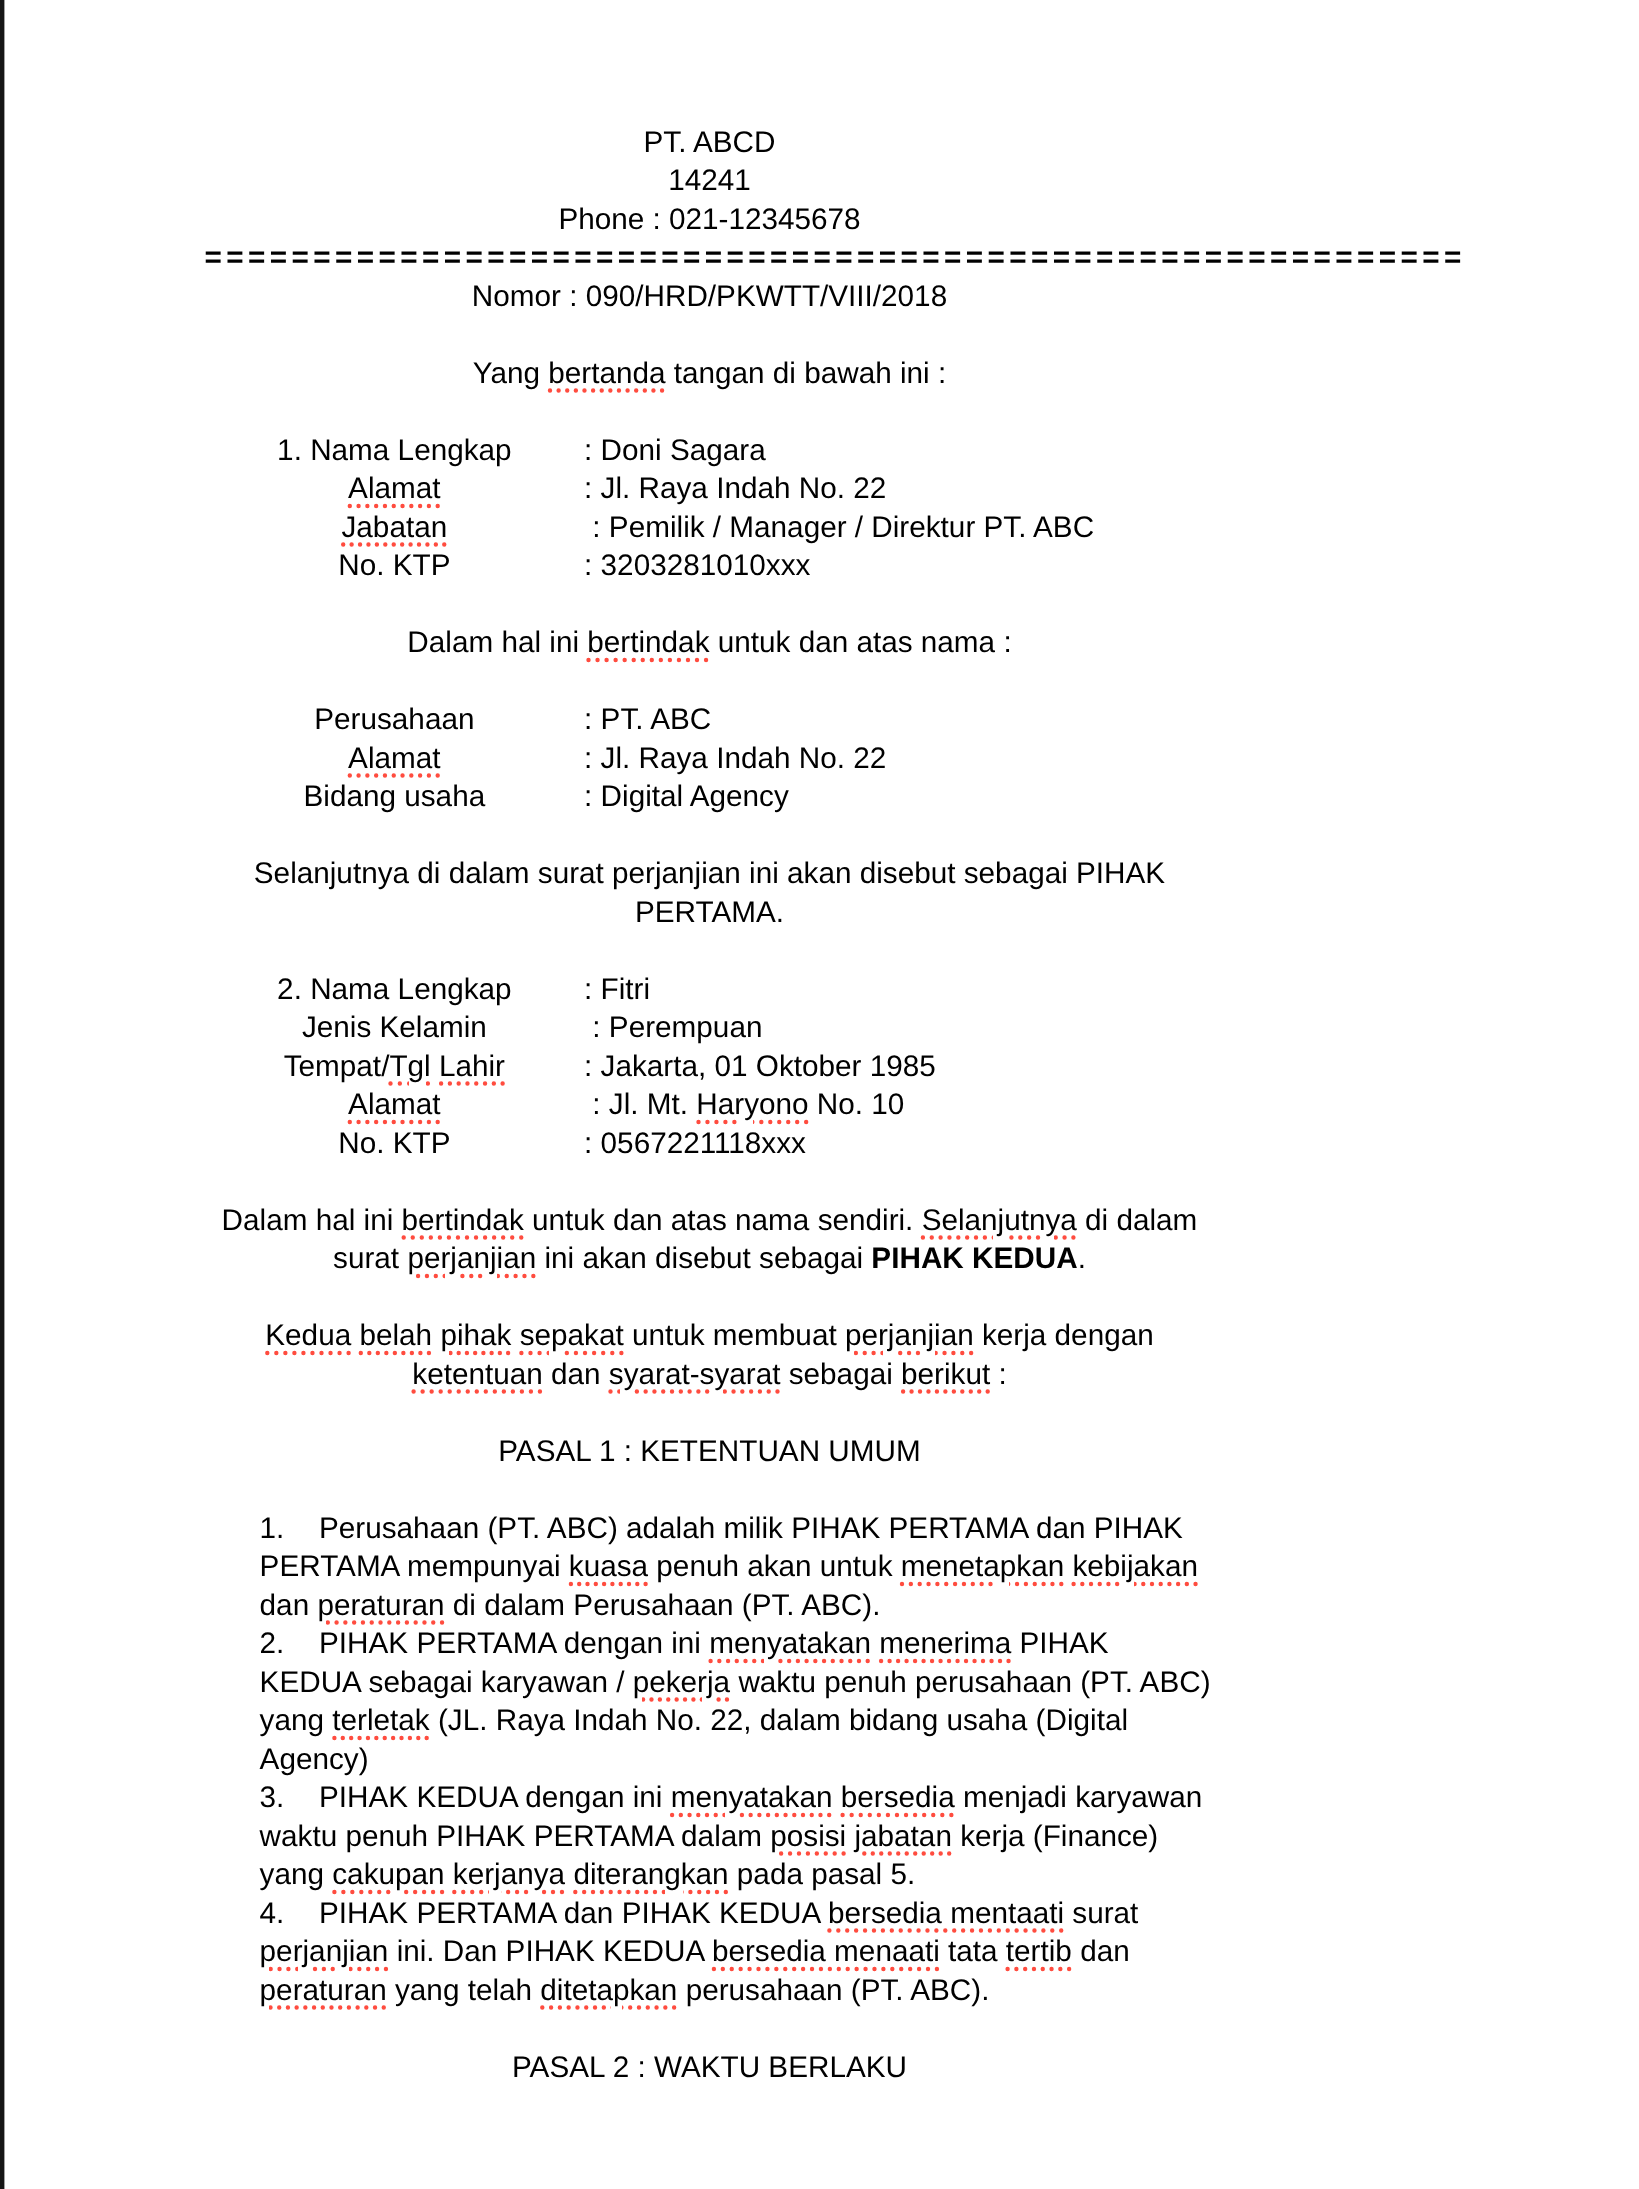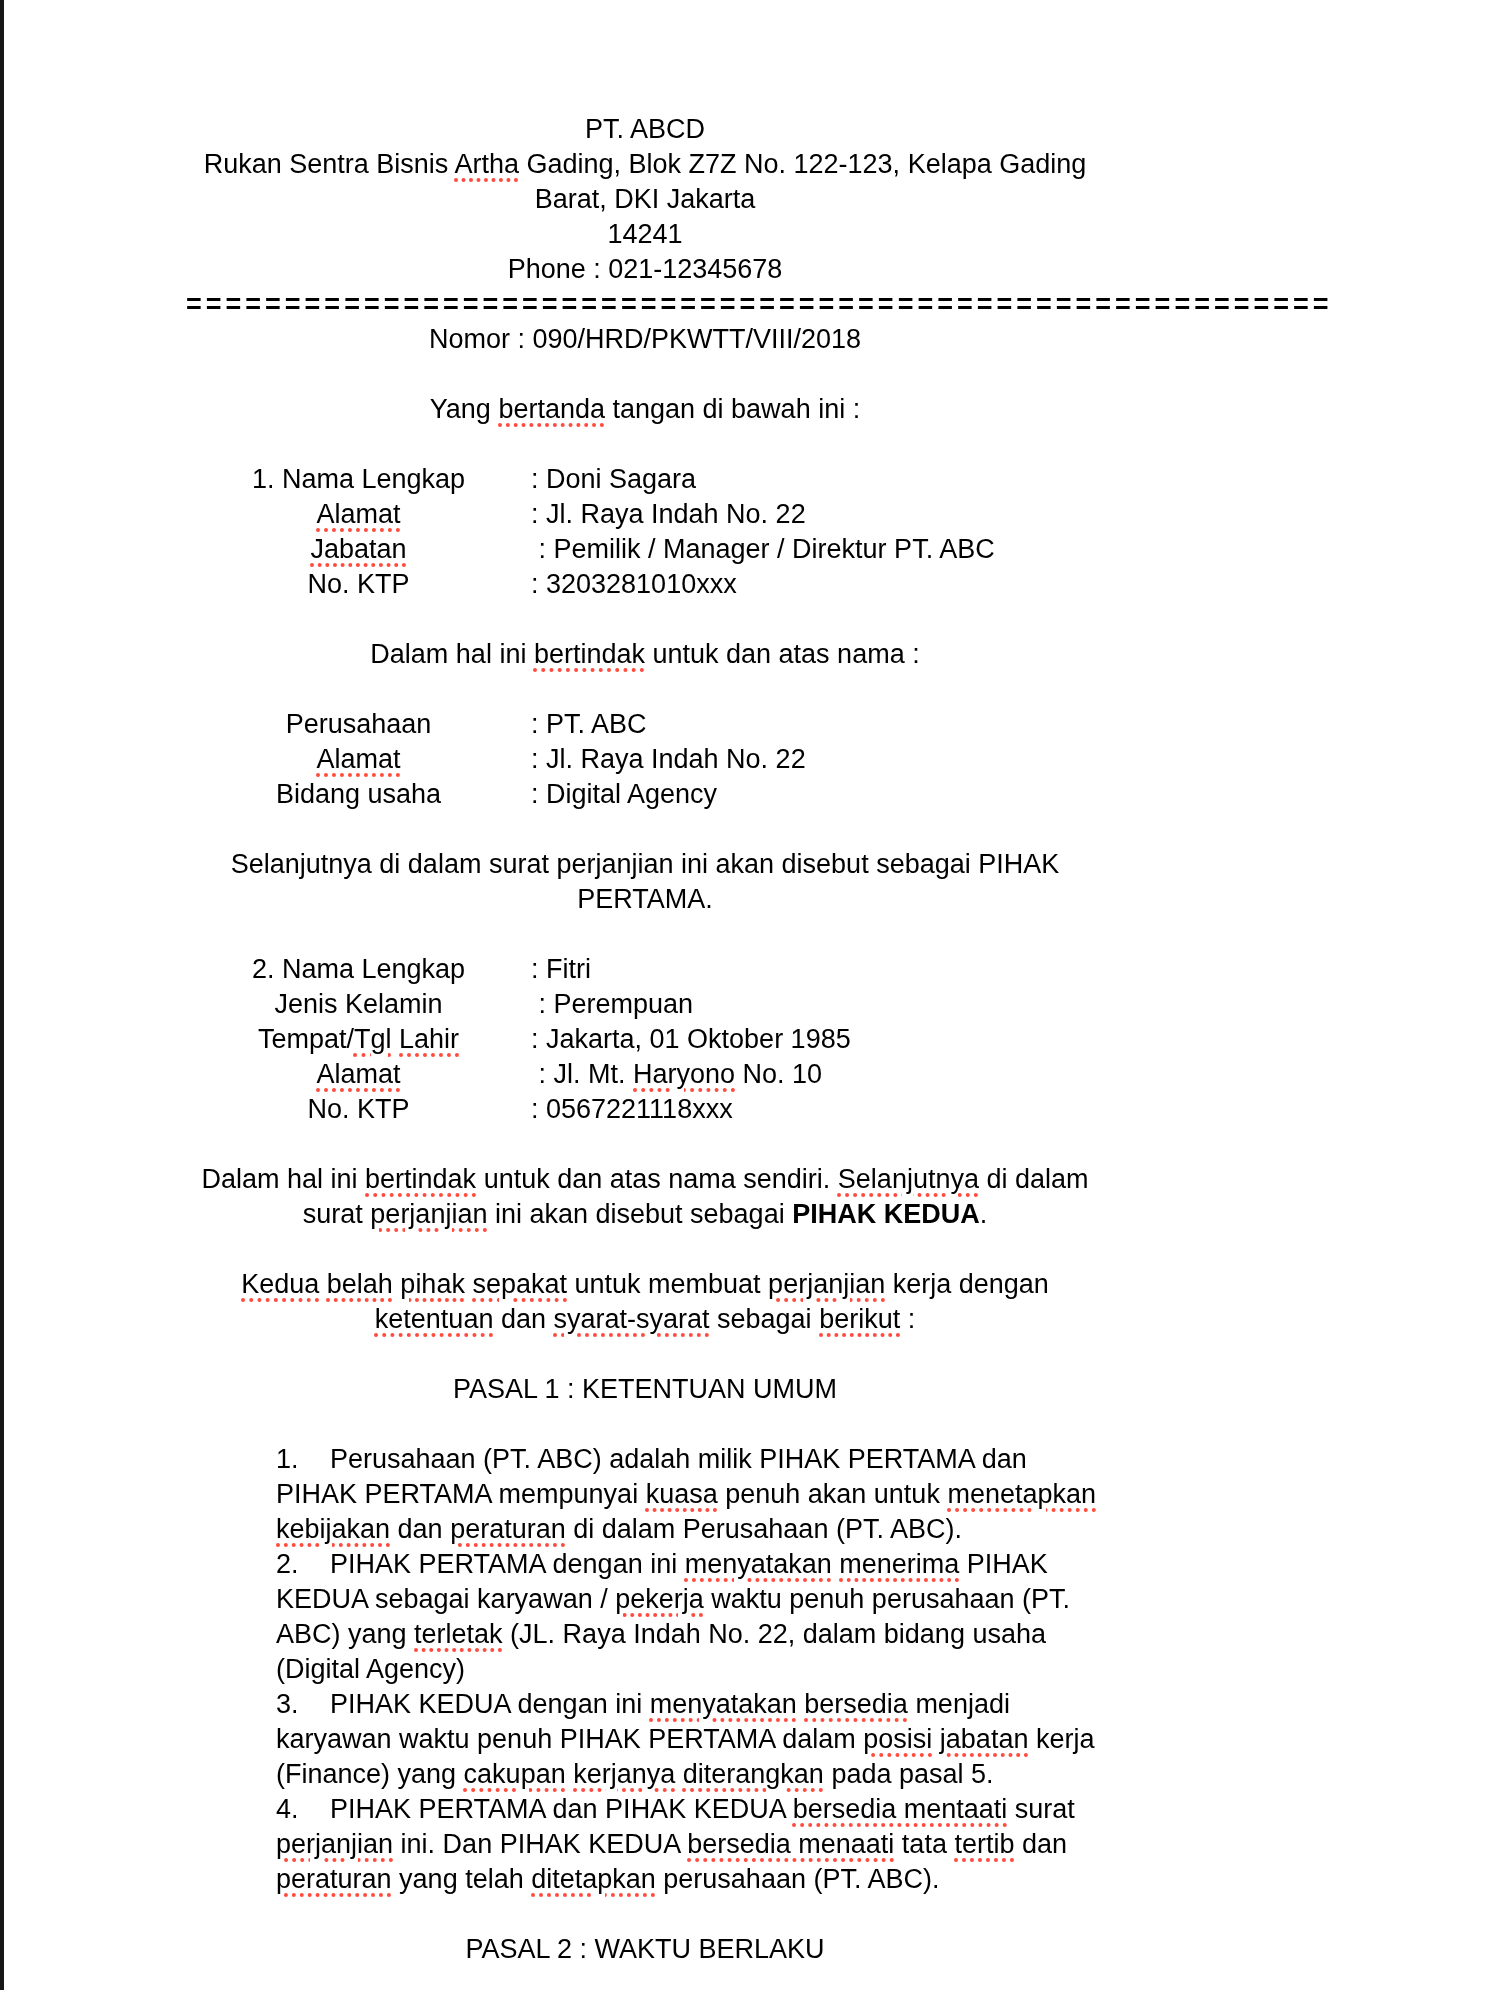--- a/index.html
+++ b/index.html
@@ -33,21 +33,21 @@
   .doc-title { font-weight: 700; }
   .doc-title .title-inner span {
     text-decoration: underline;
     text-decoration-thickness: 3px;
     text-underline-offset: 6px;
   }
   .kv-row { display: flex; }
   .kv-label { width: 345px; flex-shrink: 0; white-space: pre-wrap; }
   .kv-value { white-space: pre-wrap; }
   .para { white-space: pre-wrap; }
-  .terms { margin-left: 90px; margin-top: 35px; }
+  .terms { margin-left: 50px; margin-top: 35px; }
   .term-num { display: inline-block; width: 54px; }
   .term-text { white-space: pre-wrap; }
   
   .sq {
     text-decoration-line: underline;
     text-decoration-style: dotted;
     text-decoration-color: var(--squiggle, #ff4c3f);
     text-decoration-thickness: 4px;
     text-underline-offset: 5px;
   }
@@ -55,21 +55,20 @@
 </style>
 </head>
 <body style="color: rgb(0, 0, 0); background: rgb(255, 255, 255);">
 
 <div class="page-edge"></div>
 
 <div class="page">
 
   <div>
     <div class="center"><span>PT. ABCD</span></div>
-    <div class="center"><span>Rukan Sentra Bisnis </span><span class="sq">Artha</span><span> Gading, Blok Z7Z No. 122-123, Kelapa Gading Barat, DKI Jakarta</span></div>
     <div class="center"><span>14241</span></div>
     <div class="center"><span>Phone : 021-12345678</span></div>
     <div class="center divider">==========================================================</div>
   </div>
 
   <div class="center"><span>Nomor : 090/HRD/PKWTT/VIII/2018</span></div>
 
   <div class="para b35"><span>Yang </span><span class="sq">bertanda</span><span> tangan di bawah ini :</span></div>
 
   <div class="b35">

